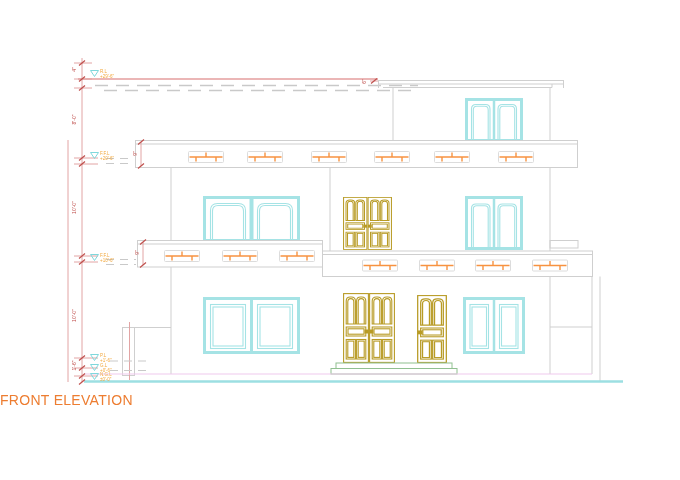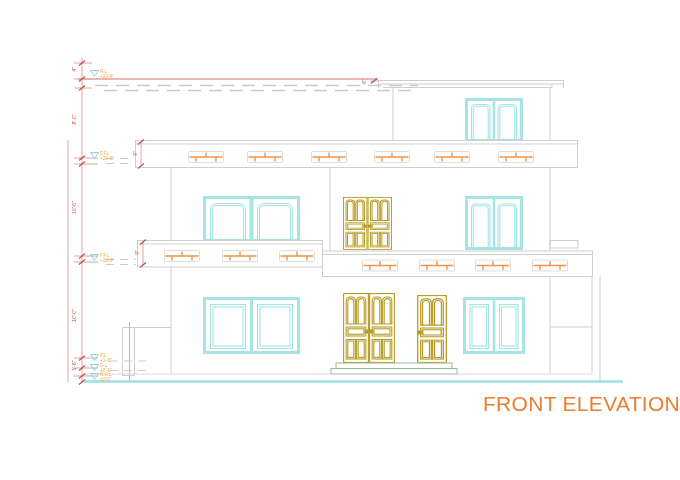--- a/index.html
+++ b/index.html
@@ -9,22 +9,22 @@
   .w{stroke:#CFCFCF;fill:none;stroke-width:1;}
   .wf{stroke:#CFCFCF;fill:#ffffff;stroke-width:1;}
   .dash{stroke:#C9C9C9;stroke-width:1.4;fill:none;stroke-dasharray:13 8;}
   .dash2{stroke:#C9C9C9;stroke-width:1.2;fill:none;stroke-dasharray:8 6;}
   .red{stroke:#E2A4A4;stroke-width:1;fill:none;}
   .rtk{stroke:#C0504D;stroke-width:1.2;fill:none;}
   .cy{stroke:#A5E3E5;fill:none;}
   .gold{stroke:#B89B25;fill:none;stroke-width:1.1;}
   .goldf{fill:#B89B25;stroke:none;}
   .grn{stroke:#90C090;fill:none;stroke-width:1;}
-  .title{position:absolute;left:0;top:392px;width:680px;text-align:right;
-         color:#ED7D31;font-size:21px;font-weight:500;letter-spacing:.3px;}
+  .title{position:absolute;left:0;top:392px;width:680px;text-align:left;
+         color:#ED7D31;font-size:14px;font-weight:500;letter-spacing:.3px;}
   .lvl{position:absolute;display:flex;align-items:flex-start;gap:1px;}
   .lvl .lt{display:flex;flex-direction:column;color:#F2A73B;font-size:4.5px;
            line-height:1.08;white-space:nowrap;}
   .dimlab{position:absolute;width:30px;text-align:center;color:#C0504D;font-size:5px;
           line-height:1;transform:rotate(-90deg);transform-origin:center;white-space:nowrap;}
 </style>
 </head>
 <body>
 
 <div id="stage">

